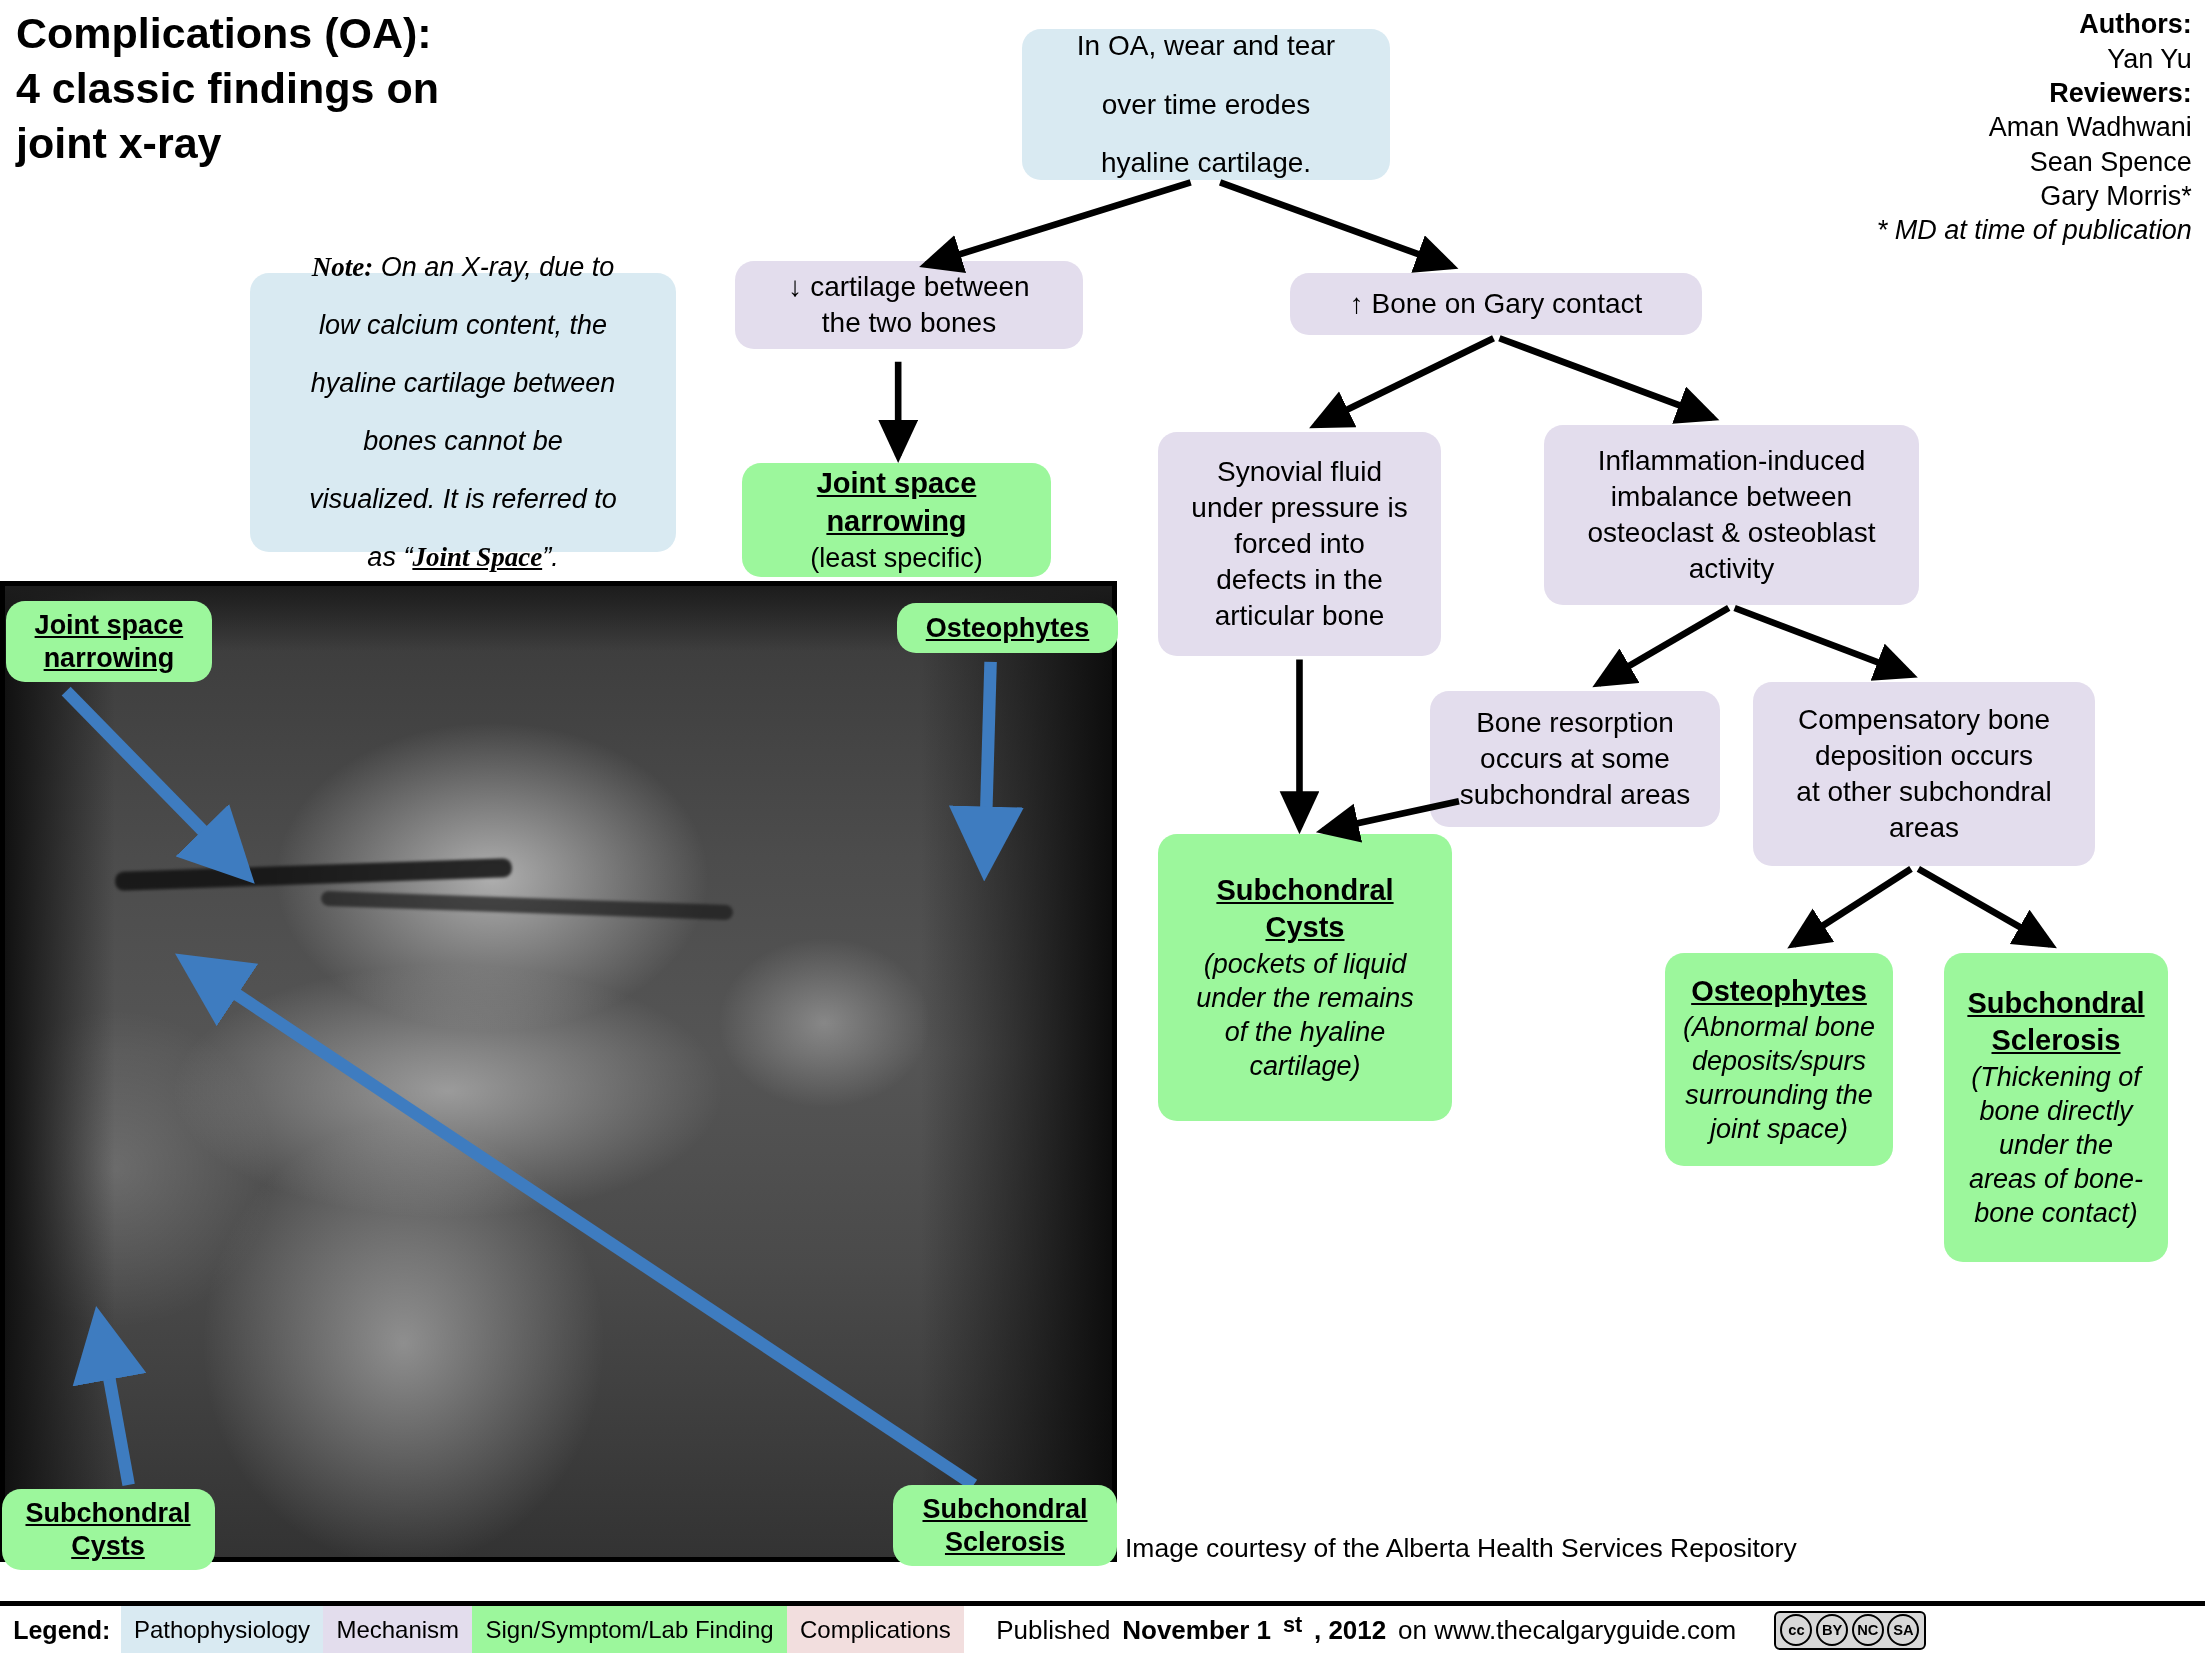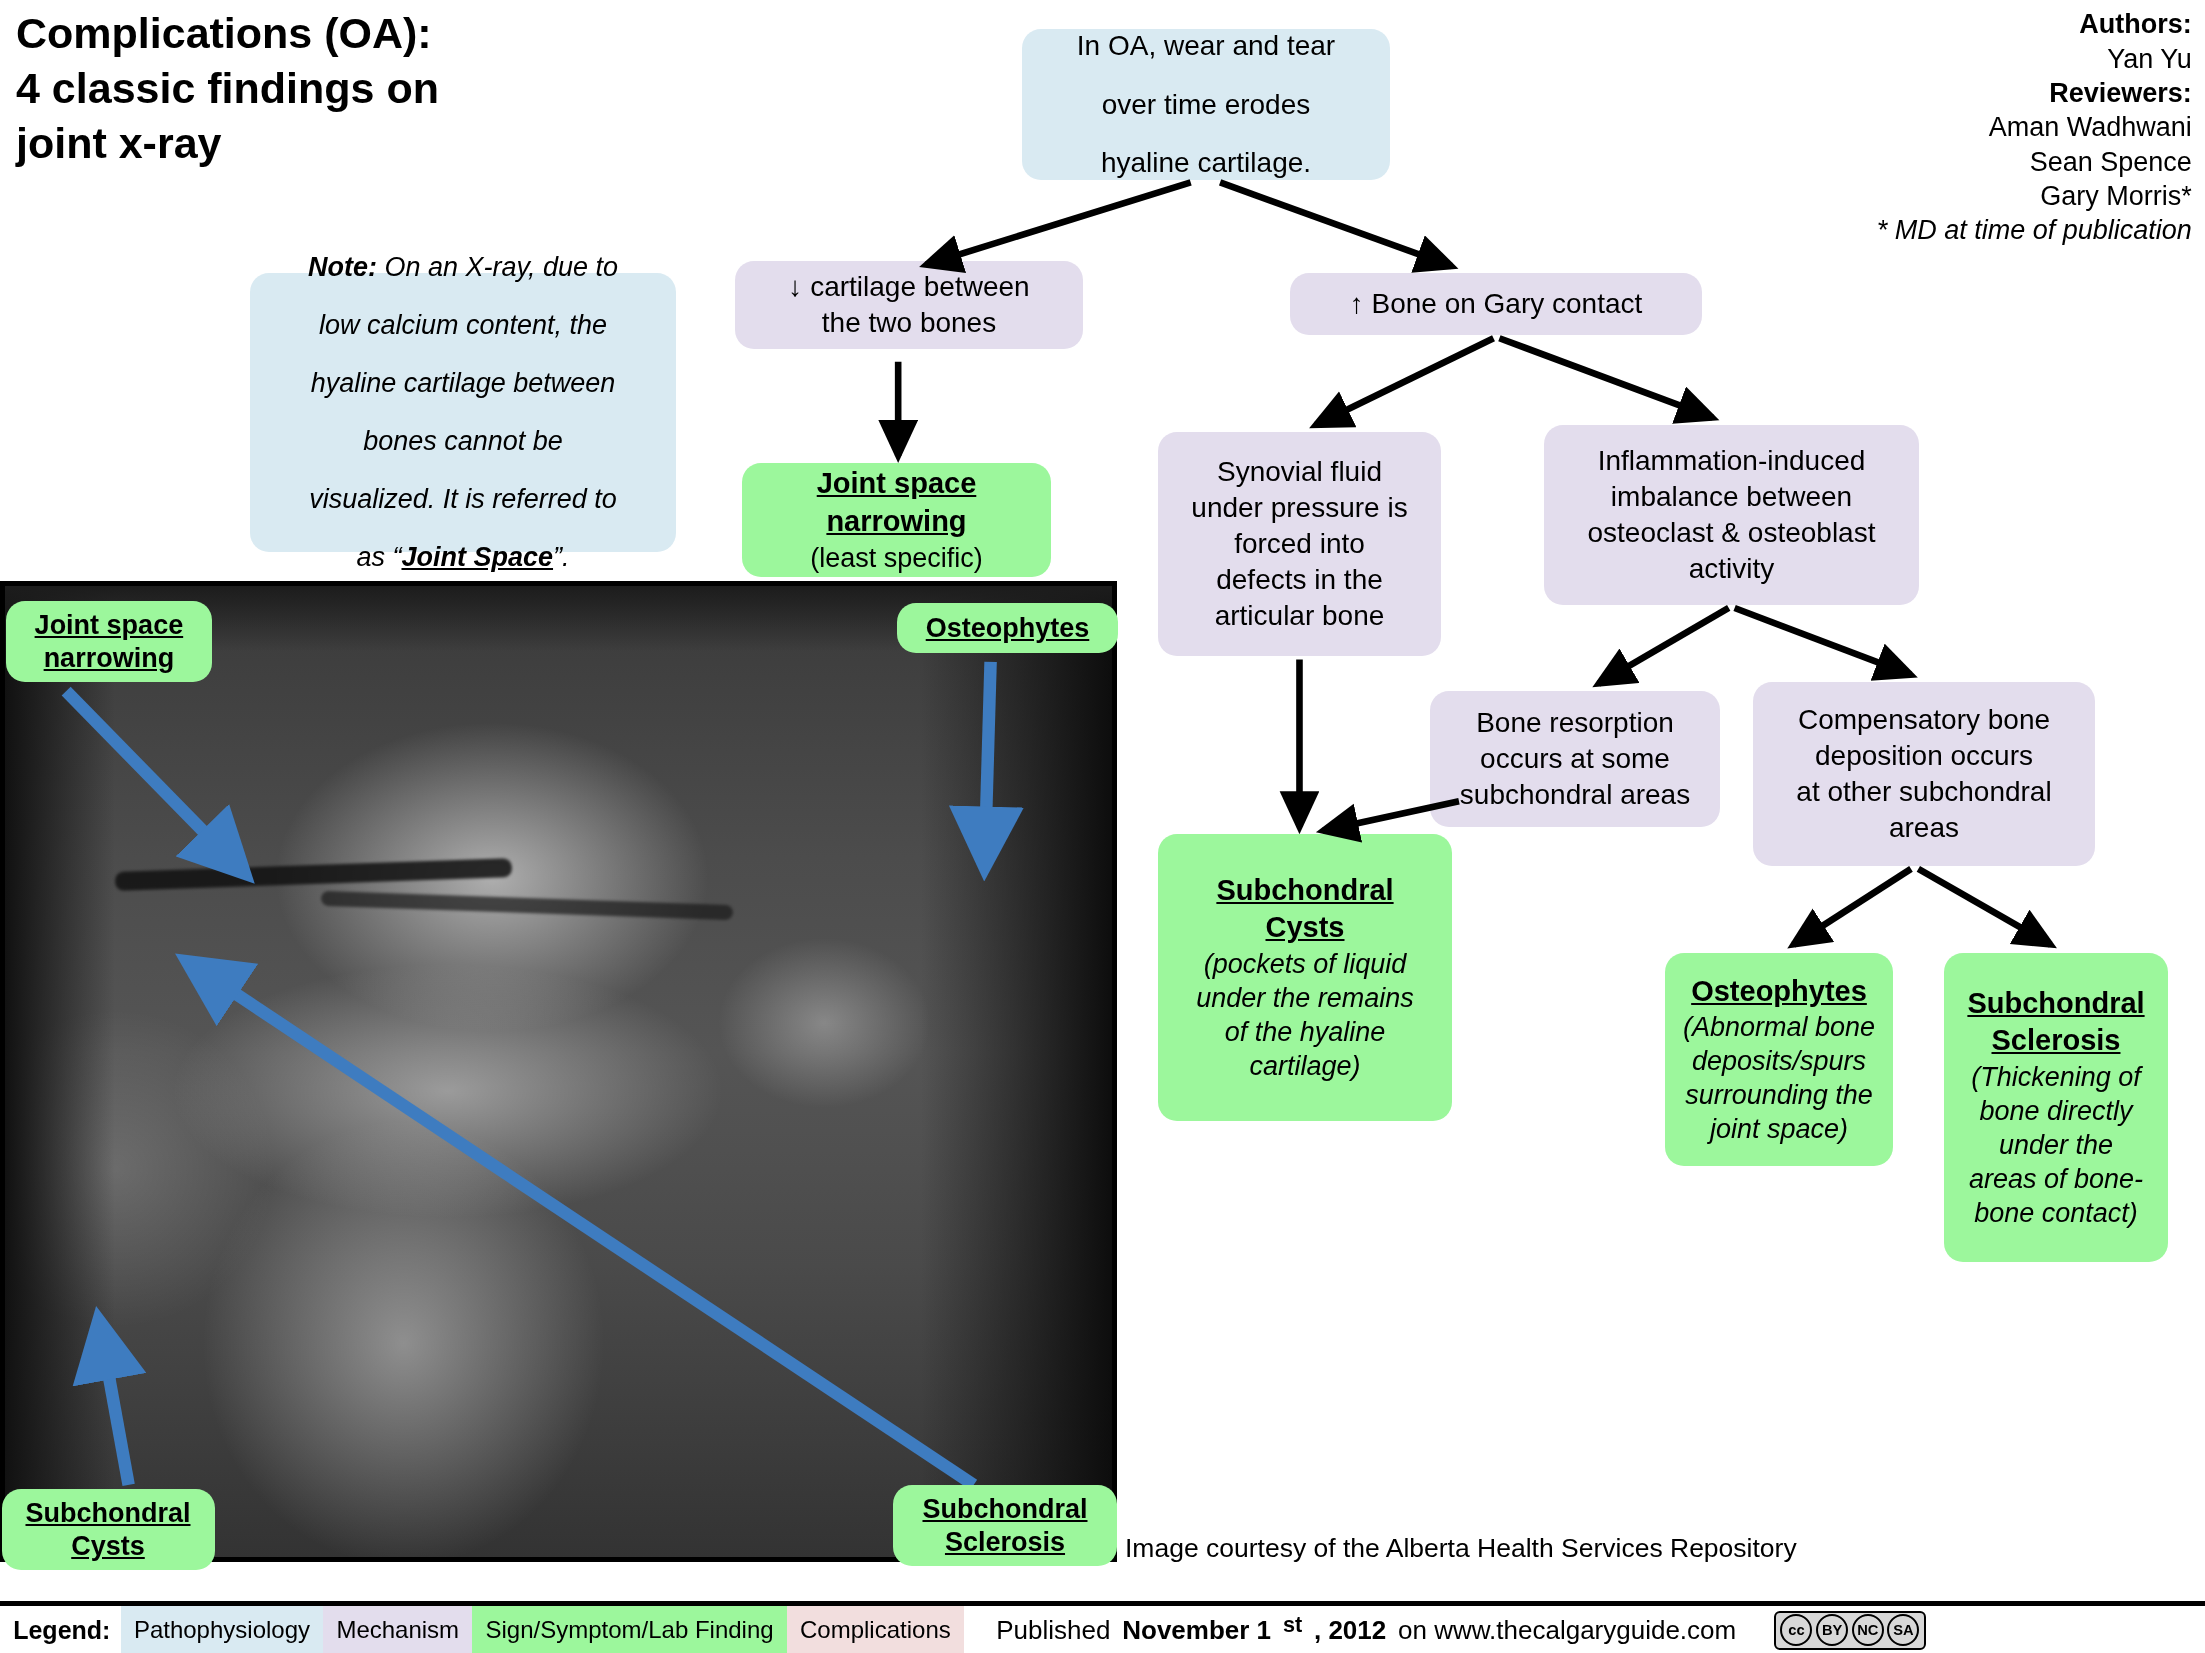--- a/index.html
+++ b/index.html
@@ -26,21 +26,21 @@
   .ital{font-style:italic;}
 
   .t-blue{font-size:28px;line-height:1.28;}
   .t-purple{font-size:28px;line-height:1.28;}
   .t-green-h{font-size:29px;line-height:1.3;font-weight:bold;text-decoration:underline;}
   .t-green-s{font-size:27px;line-height:1.26;}
 
   
   #note-box{left:250px;top:273px;width:426px;height:279px;}
   #note-box .ln{font-size:27px;line-height:1.3;font-style:italic;}
-  #note-box b{font-style:italic;}
+  #note-box b{font-style:italic;font-family:Liberation Serif, serif;}
 
   #wear-tear-box{left:1022px;top:29px;width:368px;height:151px;}
   #cartilage-box{left:735px;top:261px;width:348px;height:88px;}
   #jsn-box{left:742px;top:463px;width:309px;height:114px;}
   #bone-contact-box{left:1290px;top:273px;width:412px;height:62px;}
   #synovial-box{left:1158px;top:432px;width:283px;height:224px;}
   #inflam-box{left:1544px;top:425px;width:375px;height:180px;}
   #resorption-box{left:1430px;top:691px;width:290px;height:136px;}
   #deposition-box{left:1753px;top:682px;width:342px;height:184px;}
   #cysts-box{left:1158px;top:834px;width:294px;height:287px;}

